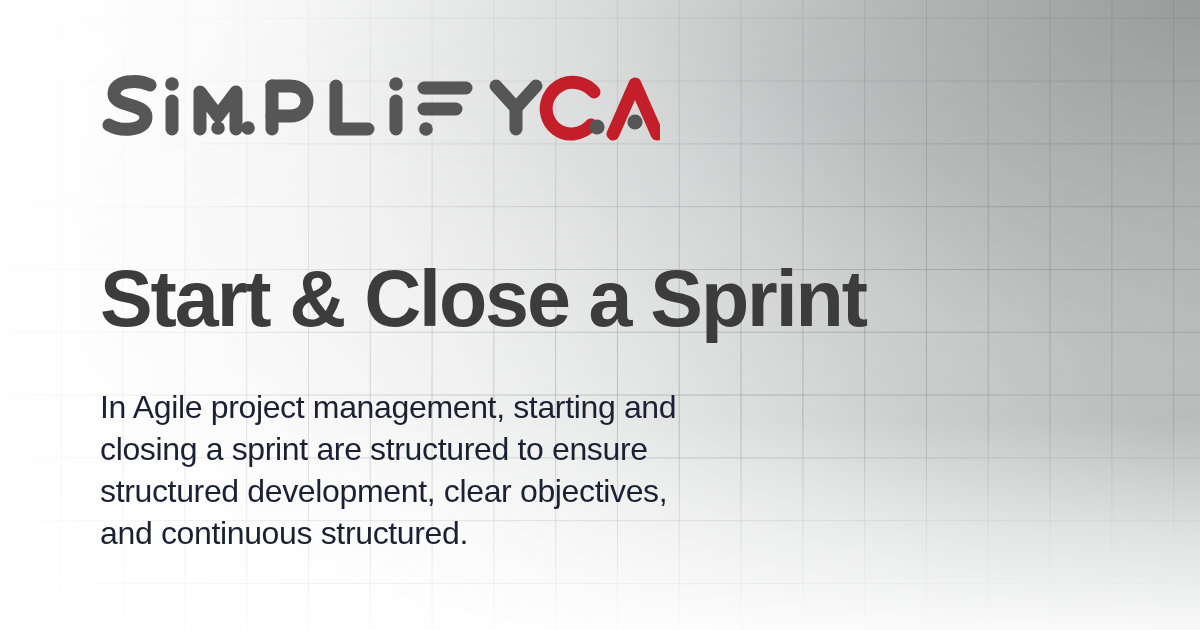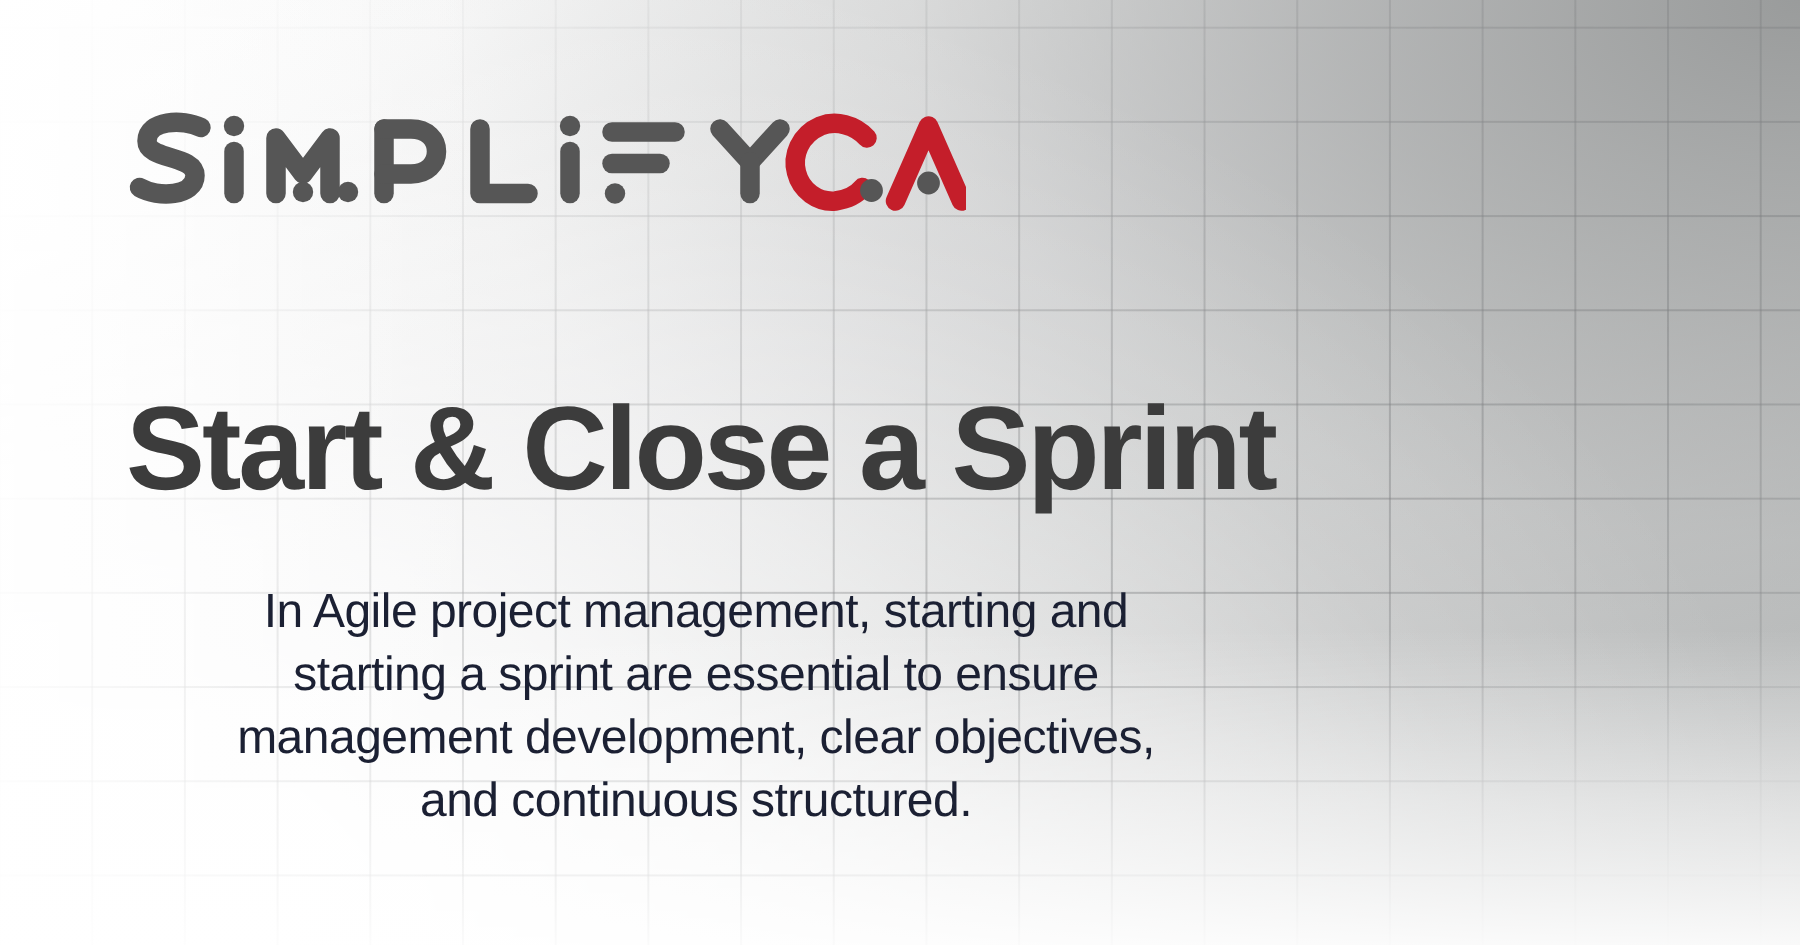--- a/index.html
+++ b/index.html
@@ -99,20 +99,21 @@
     background: linear-gradient(to right,
         rgba(255,255,255,0.86) 0%,
         rgba(255,255,255,0.40) 50%,
         rgba(255,255,255,0) 100%);
   }
 
   
   .content {
     position: absolute;
     inset: 0;
+    margin-left: 16px;
   }
   .logo-wrap {
     position: absolute;
     left: 84px;
     top: 72px;
     width: 560px;
     height: 74px;
   }
   .logo-wrap svg { display: block; }
 
@@ -136,21 +137,21 @@
     top: 386px;
     margin: 0;
     width: 760px;
     font-family: "Liberation Sans", sans-serif;
     font-weight: 400;
     font-size: 32px;
     line-height: 42px;
     letter-spacing: -0.35px;
     color: #1b2033;
   }
-  .subcopy .ln { display: block; text-align: center; }
+  .subcopy .ln { display: block; }
 </style>
 </head>
 <body>
 
 <div id="canvas">
 
   <div class="bg-base"></div>
   <div class="bg-corner-dark"></div>
   <div class="bg-corner-light"></div>
   <div class="bg-grid"></div>
@@ -201,19 +202,19 @@
           <circle cx="497" cy="55" r="7.6"></circle>
           <circle cx="535" cy="50" r="7.6"></circle>
         </g>
       </svg>
     </div>
 
     <h1 class="headline">Start &amp; Close a Sprint</h1>
 
     <p class="subcopy">
       <span class="ln">In Agile project management, starting and</span>
-      <span class="ln">starting a sprint are essential to ensure</span>
-      <span class="ln">management development, clear objectives,</span>
+      <span class="ln">closing a sprint are structured to ensure</span>
+      <span class="ln">structured development, clear objectives,</span>
       <span class="ln">and continuous structured.</span>
     </p>
 
   </div>
 </div>
 
 </body></html>

